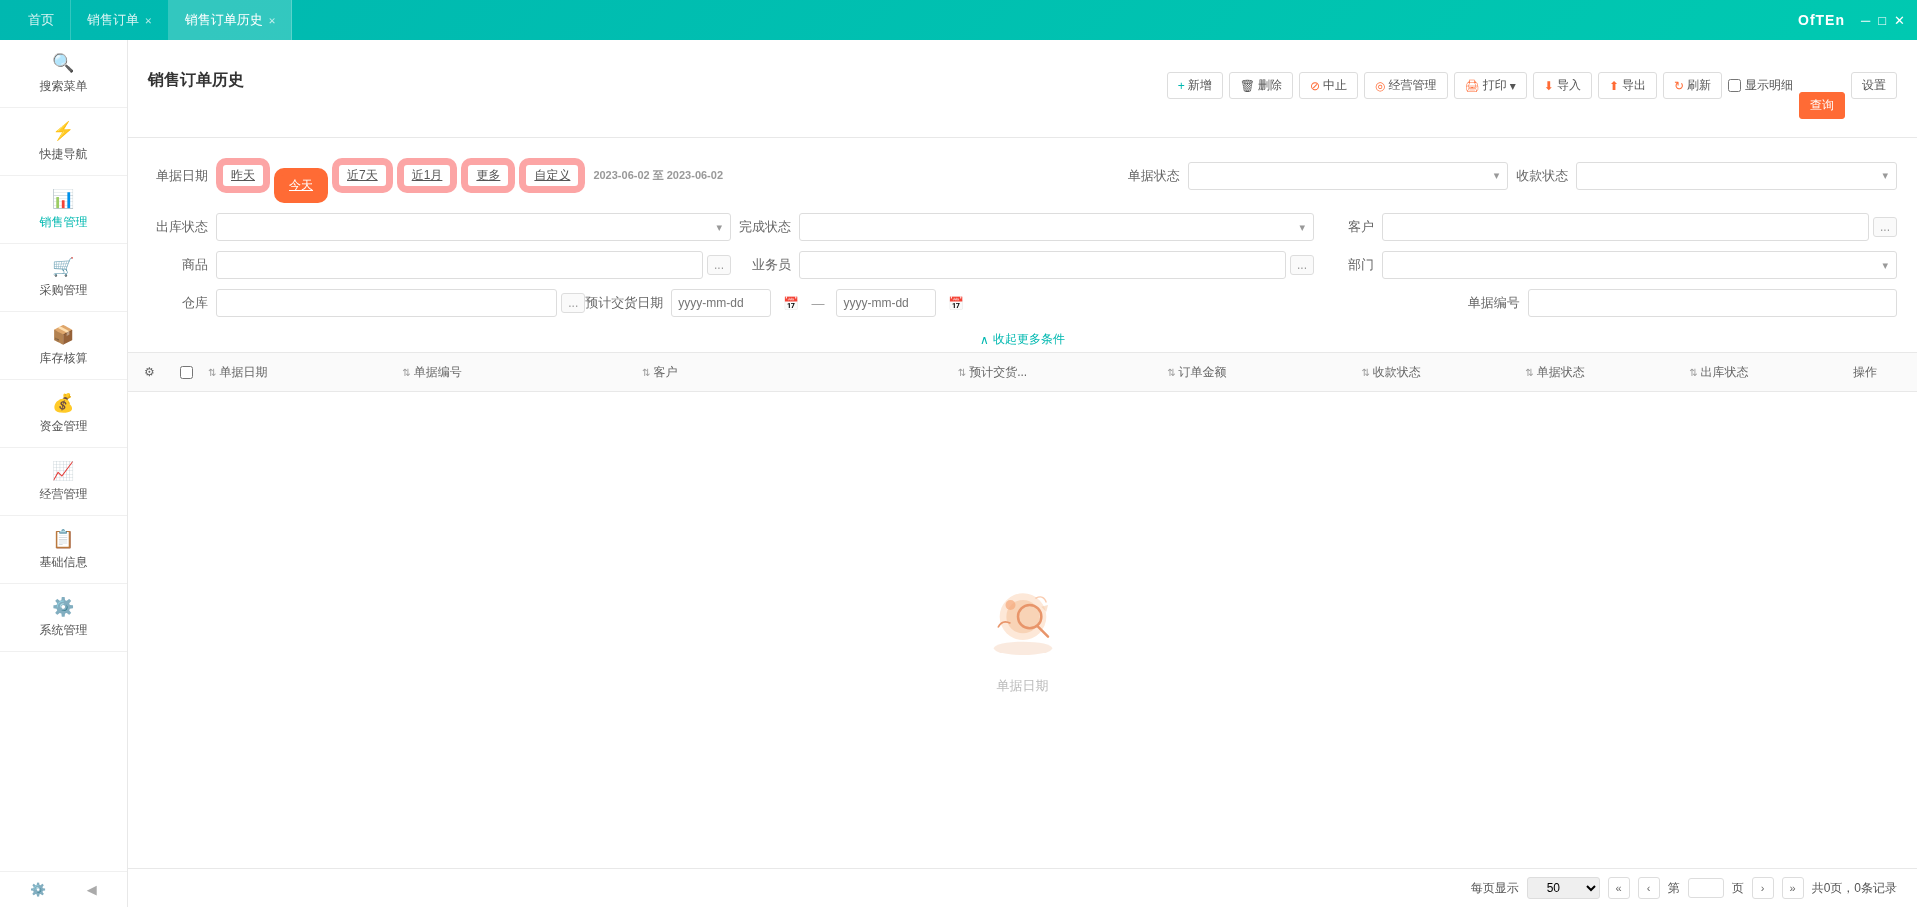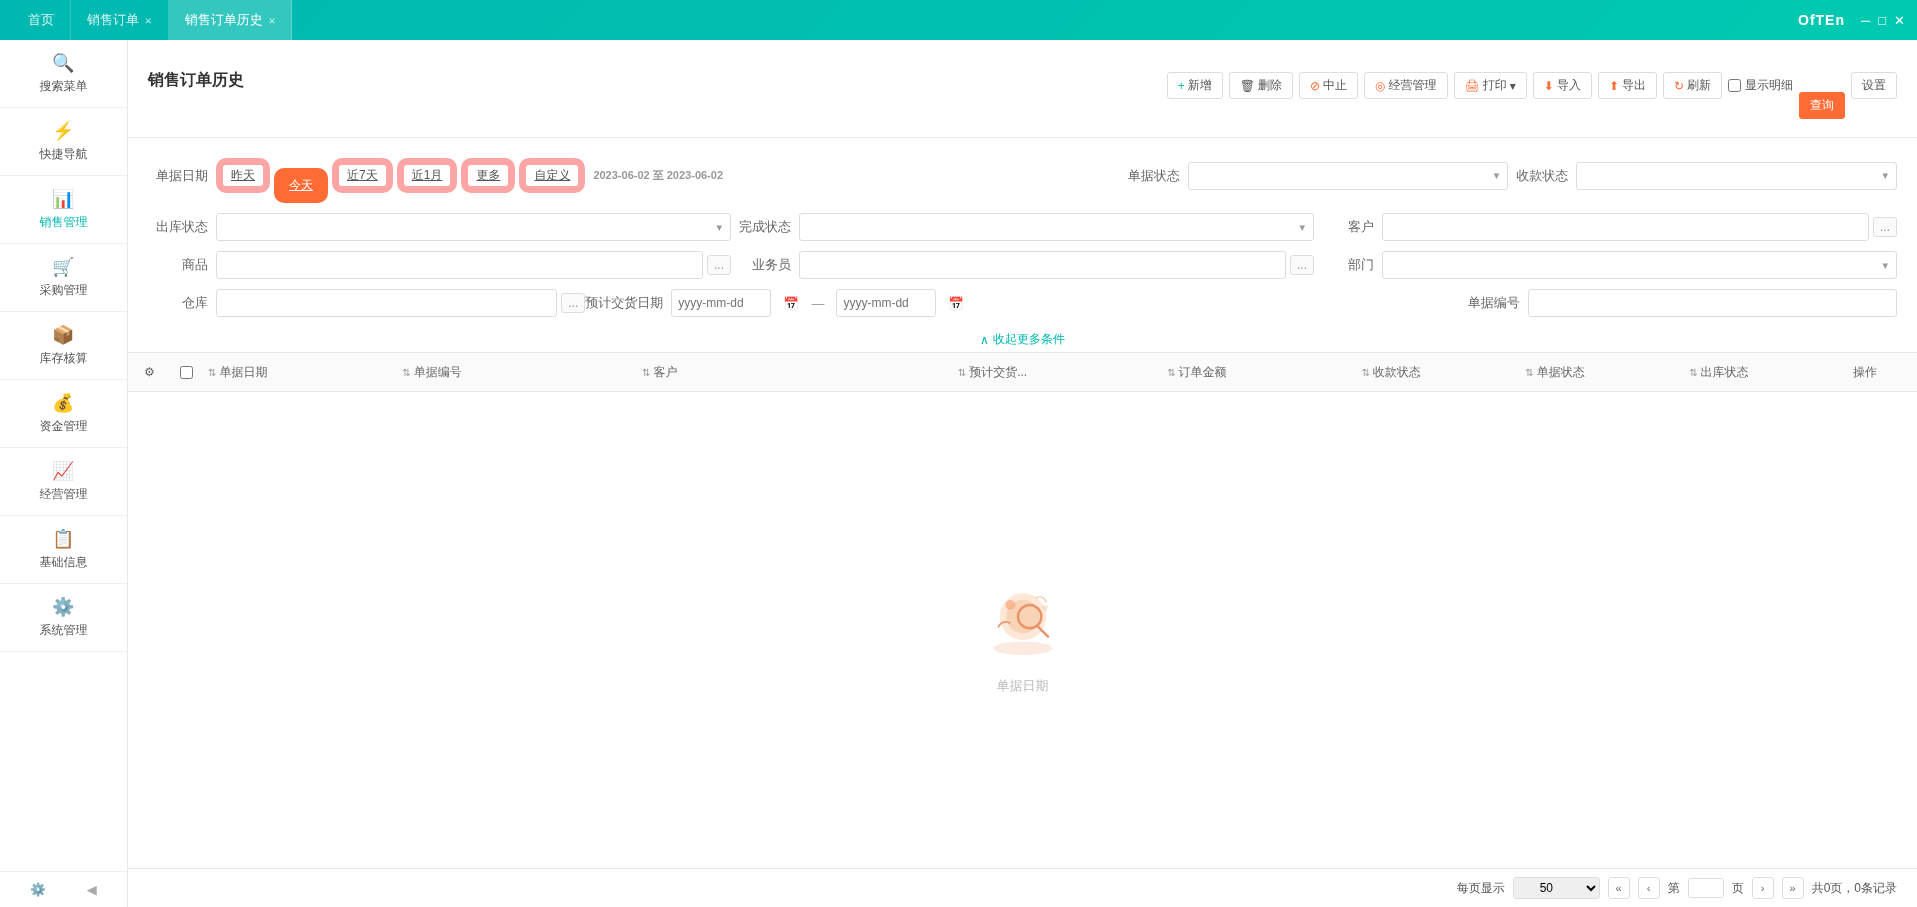--- a/index.html
+++ b/index.html
@@ -324,21 +324,21 @@
       background: #fff;
       border-top: 1px solid #e8e8e8;
       gap: 8px;
       font-size: 12px;
       color: #555;
       flex-shrink: 0;
     }
     .page-size-select {
       border: 1px solid #ddd;
       border-radius: 3px;
-      padding: 2px 22px;
+      padding: 2px 15px;
       font-size: 12px;
     }
     .page-btn {
       width: 22px;
       height: 22px;
       display: flex;
       align-items: center;
       justify-content: center;
       border: 1px solid #ddd;
       border-radius: 3px;

